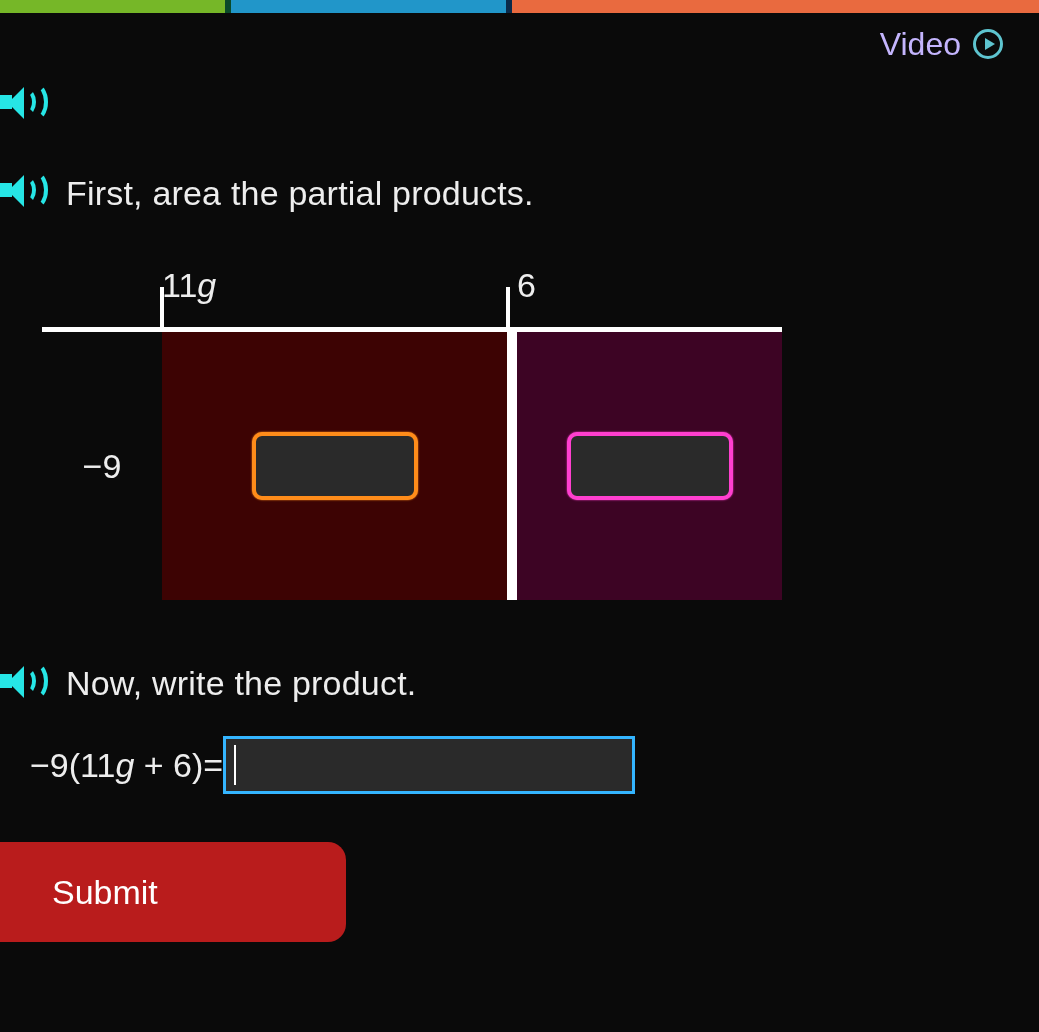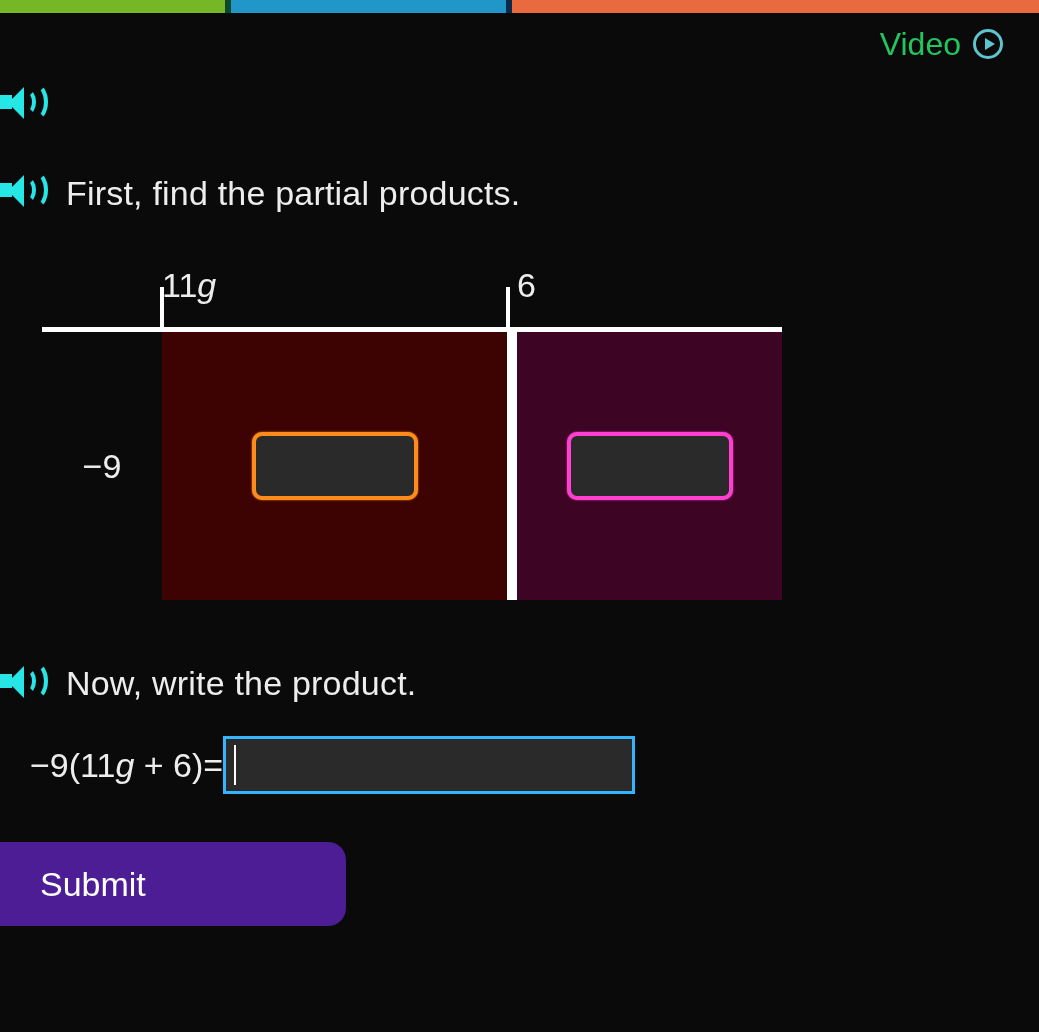--- a/index.html
+++ b/index.html
@@ -11,21 +11,21 @@
     font-family: Arial, Helvetica, sans-serif;
     font-size: 32px;
   }
 
   
   .progress { display: flex; height: 13px; width: 1039px; }
   .progress > div { height: 100%; }
 
   
   .header { height: 62px; display:flex; justify-content:flex-end; align-items:center; padding: 0 36px 0 0; }
-  .video-link { color:#22c55e; font-size:32px; display:flex; align-items:center; gap:12px; cursor:pointer; }
+  .video-link { color:#c4b5fd; font-size:32px; display:flex; align-items:center; gap:12px; cursor:pointer; }
   .play-circle { width:30px; height:30px; border:3px solid #5ec4cf; border-radius:50%; display:flex; align-items:center; justify-content:center; }
   .play-tri { width:0; height:0; border-left:10px solid #5ec4cf; border-top:6px solid transparent; border-bottom:6px solid transparent; margin-left:3px; }
 
   .line { display:flex; align-items:center; gap:22px; padding: 0 0 0 0; }
   .line.first { margin-top: 6px; }
   .prompt-text { font-size: 34px; letter-spacing:.2px;}
   .prompt-text.second { padding-top: 2px; }
 
   
   .speaker { width:46px; height:46px; position:relative; flex:none; margin-left:-2px;}
@@ -55,21 +55,21 @@
   .cell-input.pink   { border-color:#ff3fcf; box-shadow:0 0 2px #ff3fcf;}
   .vdiv { width:10px; background:#fff; }
 
   
   .product-row { display:flex; align-items:center; margin:30px 0 0 30px; font-size:34px;}
   .ans-input { width:412px; height:58px; background:#2a2a2a; border:3px solid #34b5ff; display:flex; align-items:center; padding-left:8px;}
   .caret { width:2px; height:40px; background:#fff; animation: blink 1s steps(1) infinite;}
   @keyframes blink { 50% { opacity:0; } }
 
   
-  .submit { margin-top:48px; width:346px; height:84px; background:#4c1d95; color:#fff; font-size:34px; display:flex; align-items:center; padding-left:40px; border-top-right-radius:18px; border-bottom-right-radius:18px; cursor:pointer;}
+  .submit { margin-top:48px; width:346px; height:100px; background:#b91c1c; color:#fff; font-size:34px; display:flex; align-items:center; padding-left:52px; border-top-right-radius:18px; border-bottom-right-radius:18px; cursor:pointer;}
 </style>
 </head>
 <body>
 
 <div class="progress">
   <div style="background:#76b728;width:225px"></div>
   <div style="background:#0a4a2a;width:6px"></div>
   <div style="background:#2196c9;width:275px"></div>
   <div style="background:#0a2a4a;width:6px"></div>
   <div style="background:#e96a3f;width:527px"></div>
@@ -93,21 +93,21 @@
   </div>
 </div>
 
 <div class="line" style="margin-top:42px;">
   <div class="speaker">
     <div class="spk-body"></div>
       <div class="spk-tri"></div>
       <div class="spk-arc a1"></div>
       <div class="spk-arc a2"></div>
   </div>
-  <div class="prompt-text second">First, find the partial products.</div>
+  <div class="prompt-text second">First, area the partial products.</div>
 </div>
 
 <div class="area-wrap">
   <div class="hdr-row">
     <div class="hdr-left-spacer"></div>
     <div class="hdr-tick" style="left:118px;"></div>
     <div class="hdr-cell">
       <span>11</span><span class="mvar">g</span>
     </div>
     <div class="hdr-tick" style="left:464px;"></div>

